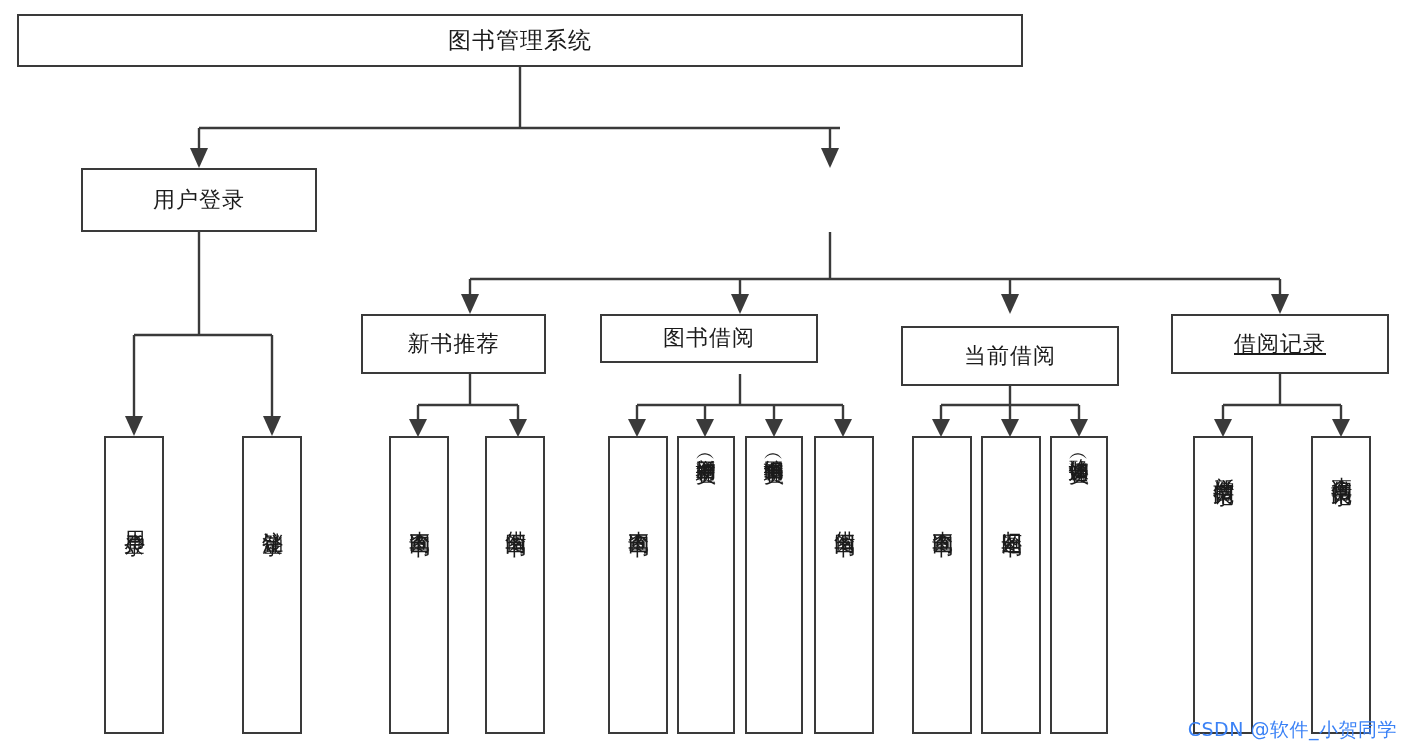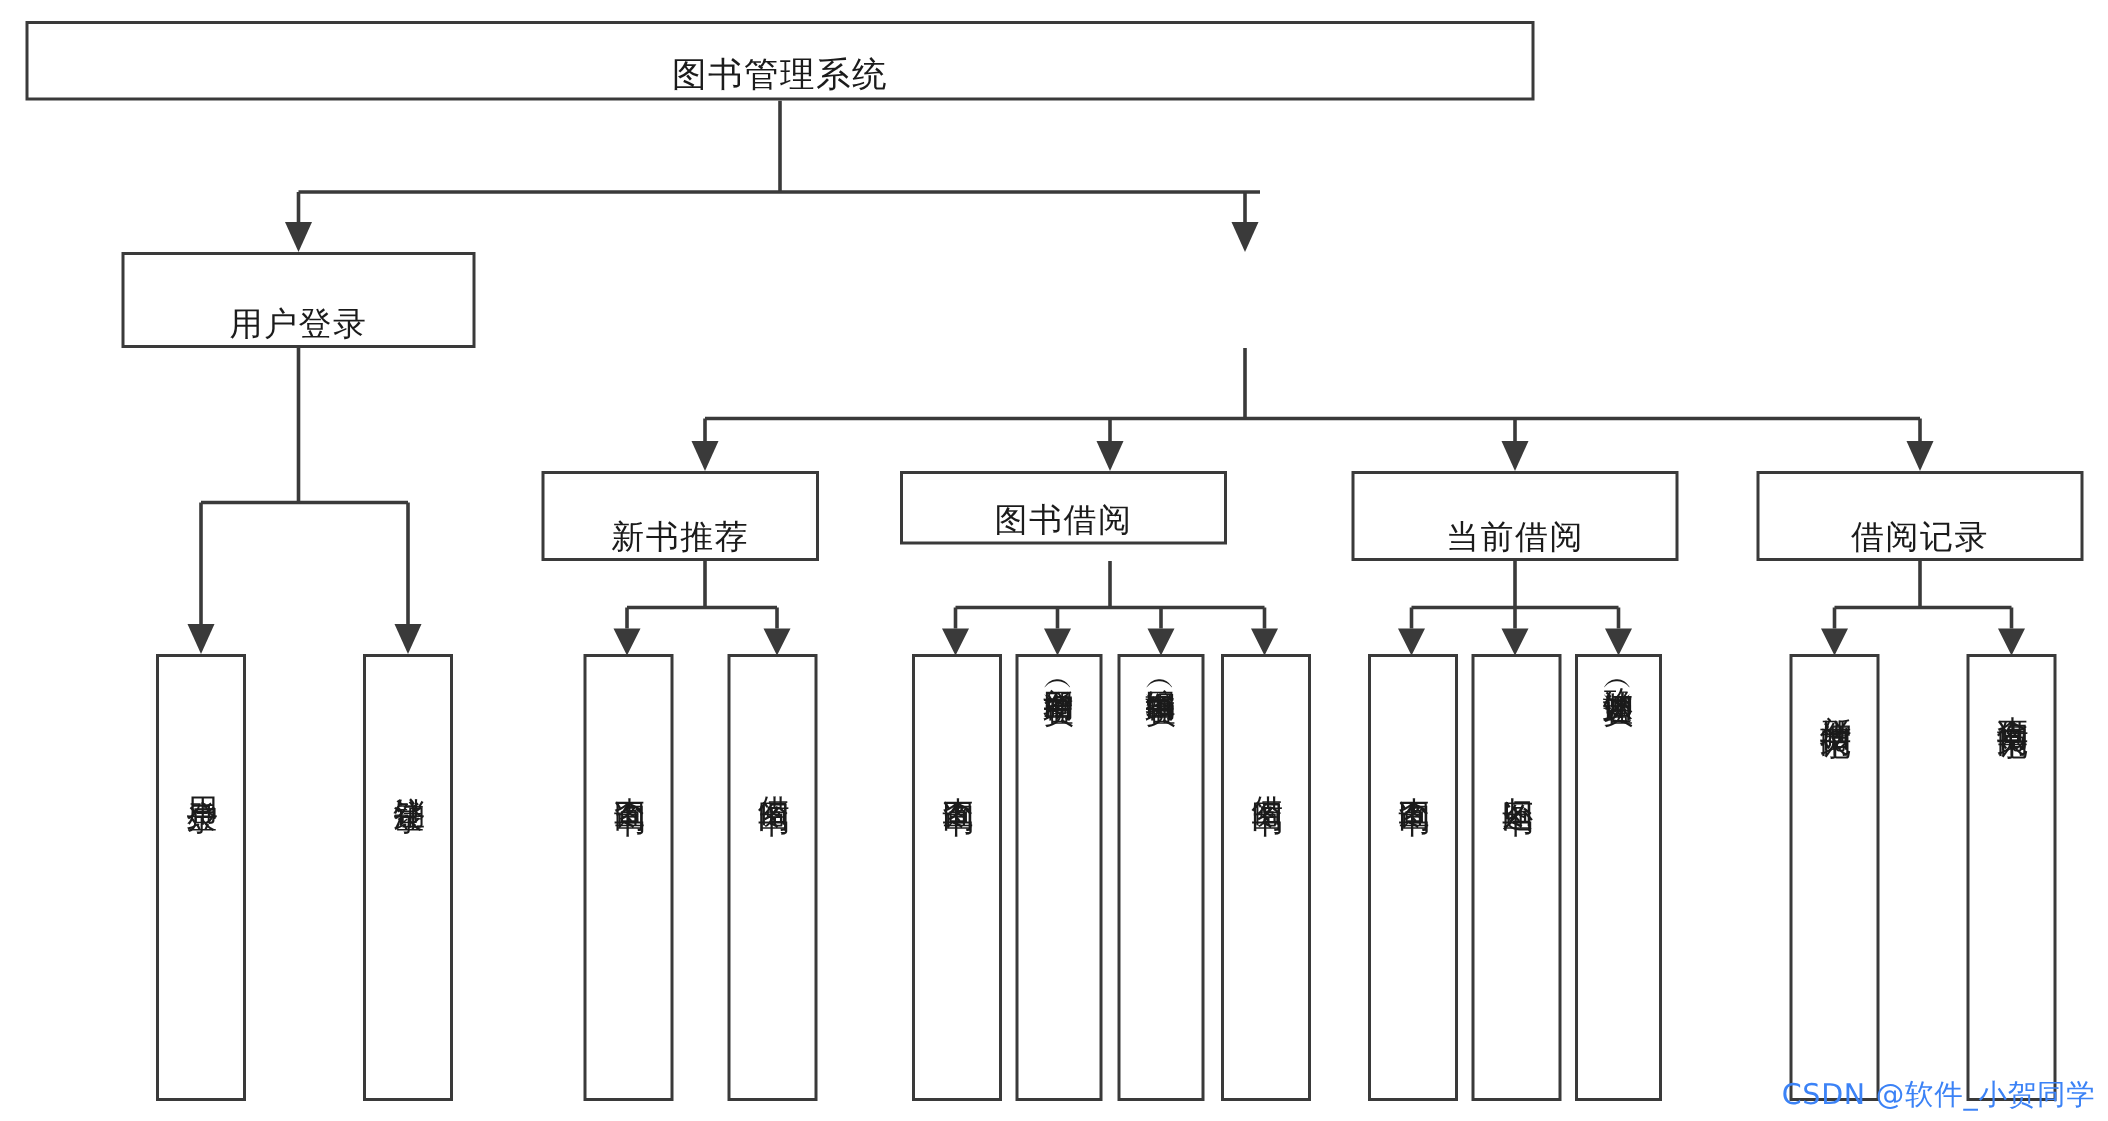--- a/index.html
+++ b/index.html
@@ -25,21 +25,21 @@
     width: 1405px;
     height: 747px;
     pointer-events: none;
   }
   .node {
     position: absolute;
     box-sizing: border-box;
     border: 2.2px solid #3a3a3a;
     background: #ffffff;
     display: flex;
-    align-items: flex-end;
+    align-items: center;
     justify-content: center;
     color: #1b1b1b;
   }
   .node.horiz .label {
     font-size: 22px;
     letter-spacing: 1px;
     line-height: 1.2;
     white-space: nowrap;
   }
   .node.vert {
@@ -159,24 +159,24 @@
   <div class="node horiz" style="left:81px; top:168px; width:236px; height:64px;">
     <span class="label">用户登录</span>
   </div>
 
   <div class="node horiz" style="left:361px; top:314px; width:185px; height:60px;">
     <span class="label">新书推荐</span>
   </div>
   <div class="node horiz" style="left:600px; top:314px; width:218px; height:49px;">
     <span class="label">图书借阅</span>
   </div>
-  <div class="node horiz" style="left:901px; top:314px; width:218px; height:60px;">
+  <div class="node horiz" style="left:901px; top:326px; width:218px; height:60px;">
     <span class="label">当前借阅</span>
   </div>
-  <div class="node horiz" style="left:1171px; top:314px; width:218px; height:60px;">
+  <div class="node horiz" style="left:1171px; top:314px; width:218px; height:60px;text-decoration:underline;">
     <span class="label">借阅记录</span>
   </div>
 
   <div class="node vert" style="left:104px; top:436px; width:60px; height:298px; padding-top:76px;">
     <span class="label">用户登录</span>
   </div>
   <div class="node vert" style="left:242px; top:436px; width:60px; height:298px; padding-top:76px;">
     <span class="label">注销登录</span>
   </div>
 

